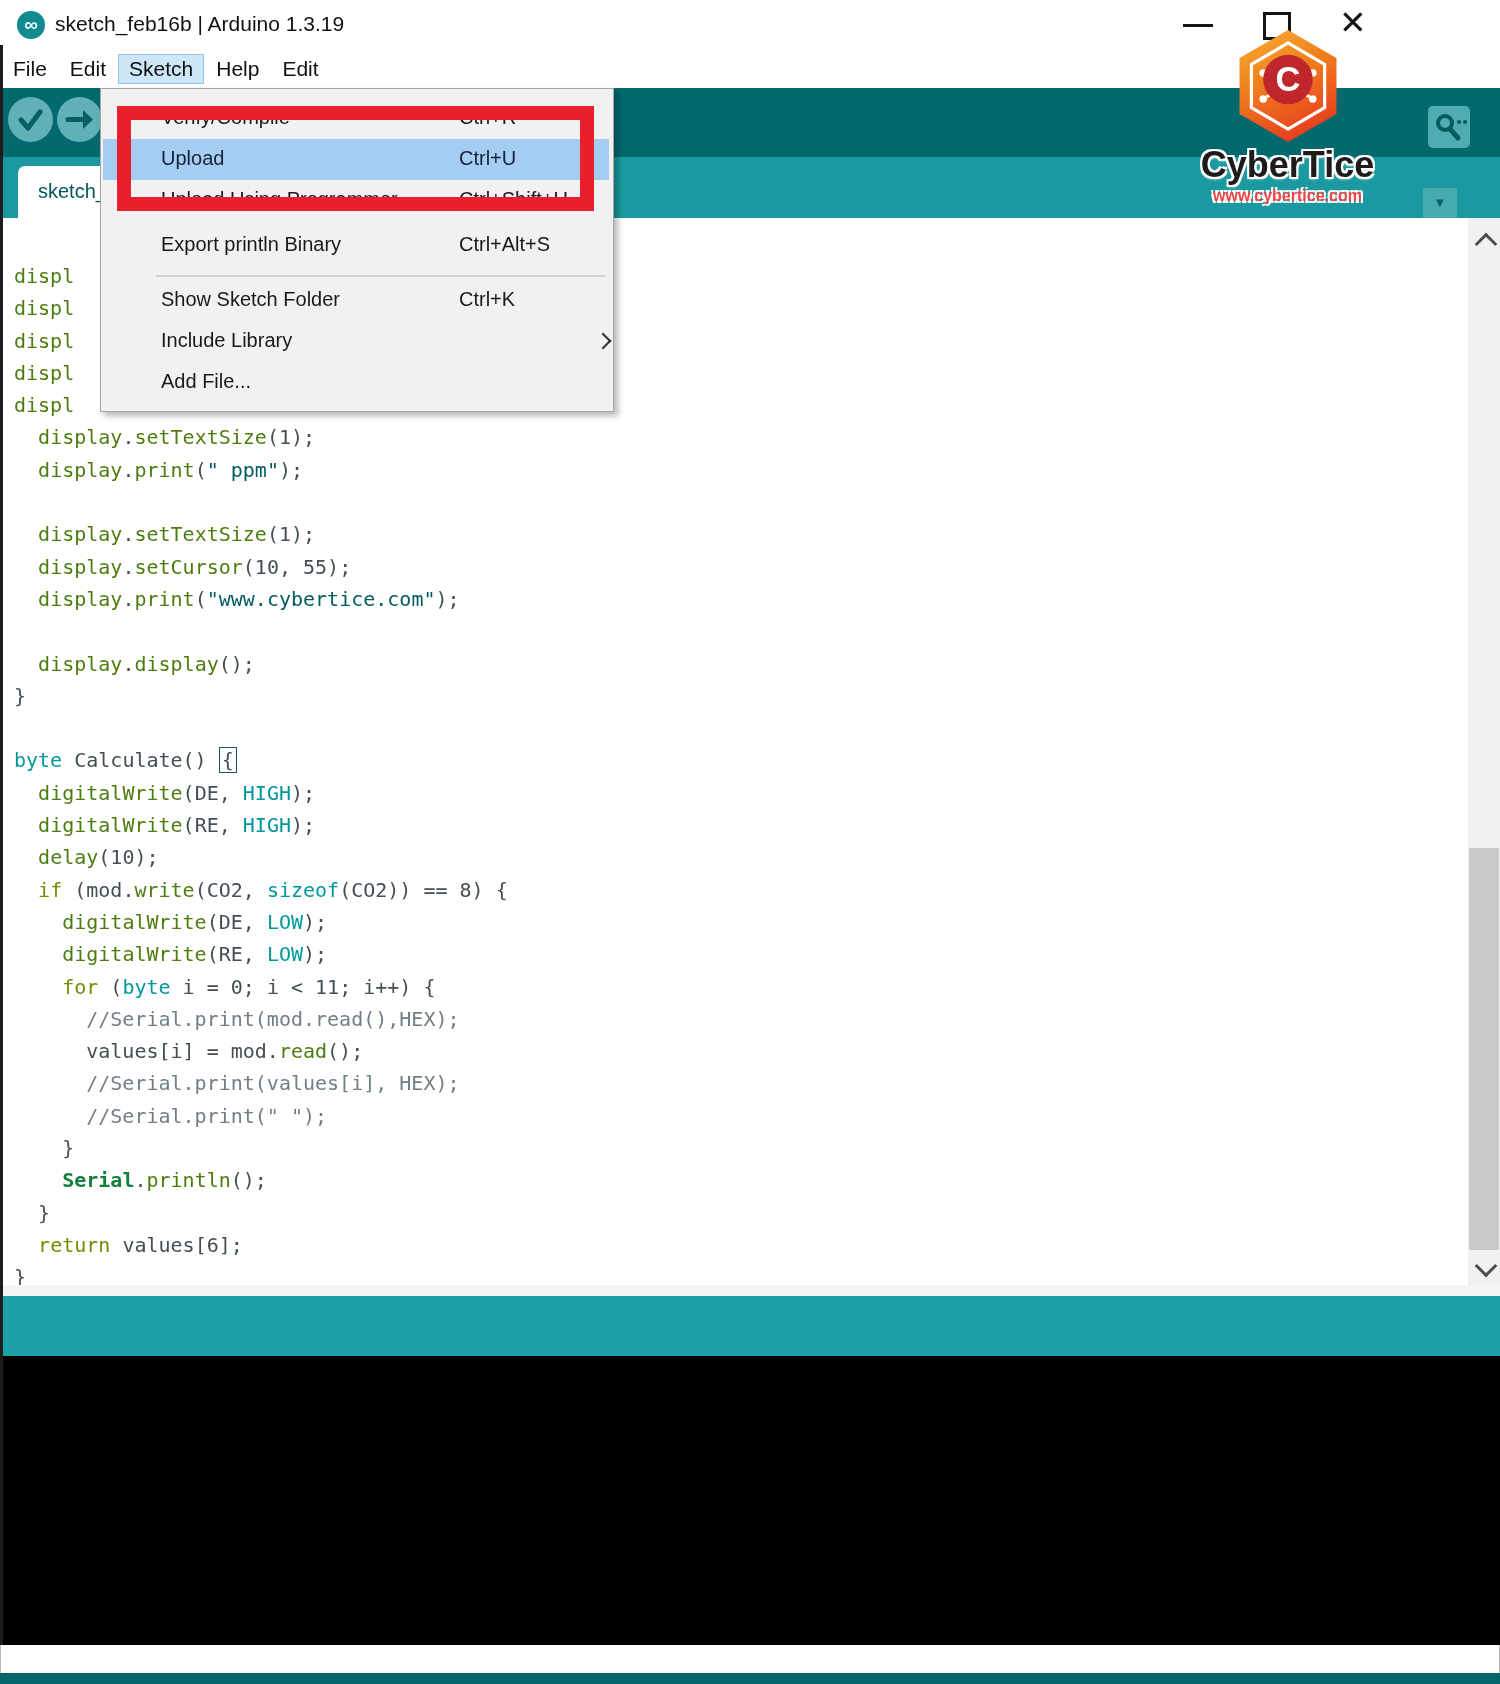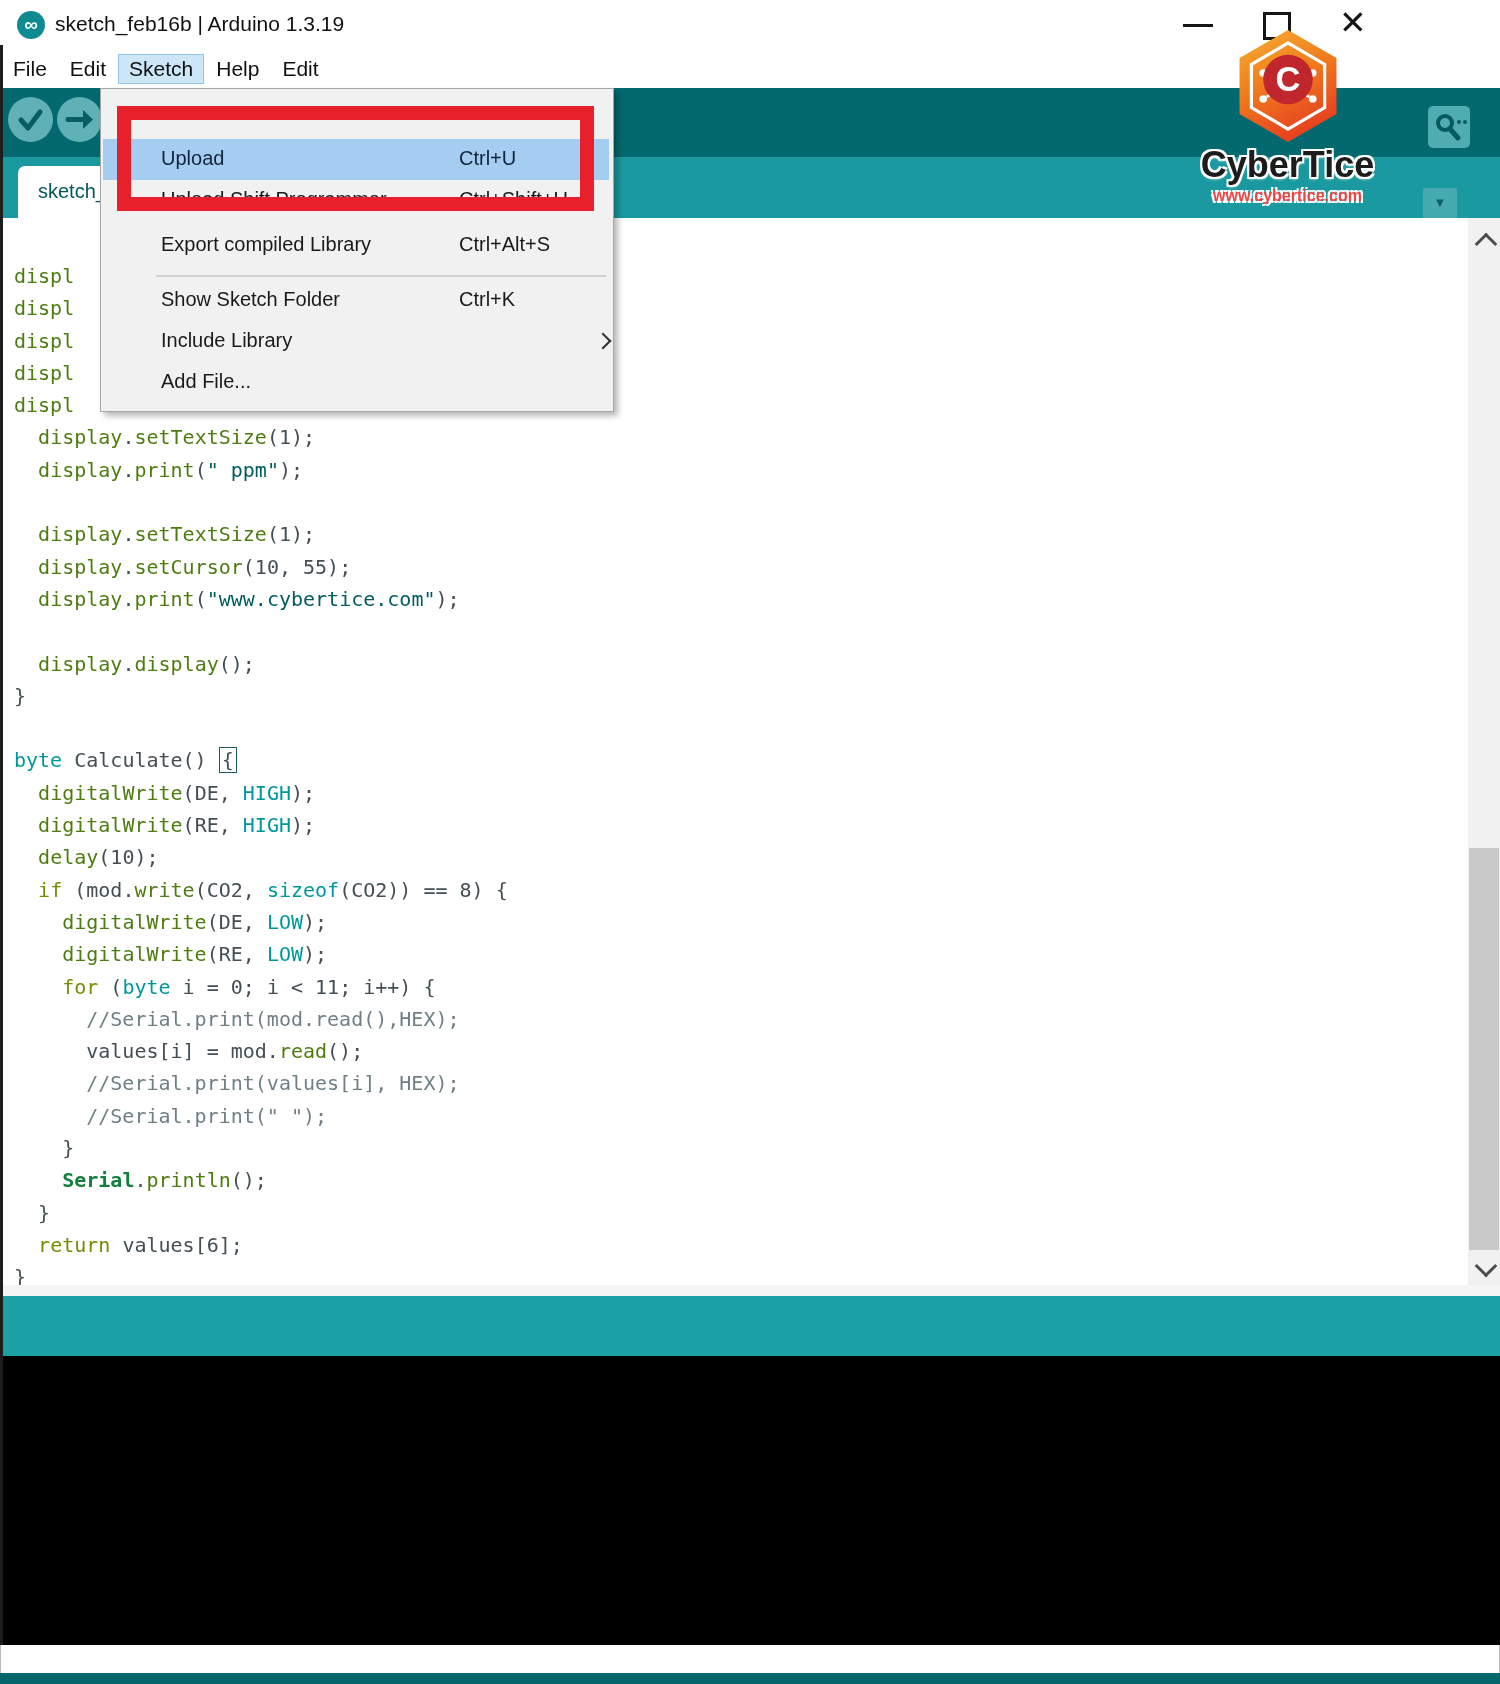--- a/index.html
+++ b/index.html
@@ -138,30 +138,34 @@
   <div class="divider"></div>
   <div class="console"></div>
   <div class="statusbar">
     <div class="status-left">82</div>
     <div class="status-right">Arduino Uno on COM7</div>
   </div>
 
   <div class="left-edge"></div>
 
   <div class="menu-popup" id="menu-popup">
+      <div class="menu-row" style="top: 9px;">
+        <span class="menu-label">Verify/Compile</span>
+        <span class="menu-shortcut">Ctrl+R</span>
+      </div>
       <div class="menu-row hl" style="top: 50px;">
         <span class="menu-label">Upload</span>
         <span class="menu-shortcut">Ctrl+U</span>
       </div>
       <div class="menu-row" style="top: 91px;">
-        <span class="menu-label">Upload Shift Programmer</span>
+        <span class="menu-label">Upload Using Programmer</span>
         <span class="menu-shortcut">Ctrl+Shift+U</span>
       </div>
       <div class="menu-row" style="top: 136px;">
-        <span class="menu-label">Export compiled Library</span>
+        <span class="menu-label">Export println Binary</span>
         <span class="menu-shortcut">Ctrl+Alt+S</span>
       </div>
       <div class="menu-sep" style="top: 186px;"></div>
       <div class="menu-row" style="top: 191px;">
         <span class="menu-label">Show Sketch Folder</span>
         <span class="menu-shortcut">Ctrl+K</span>
       </div>
       <div class="menu-row" style="top: 232px;">
         <span class="menu-label">Include Library</span>
         <span class="submenu-arrow"></span>

